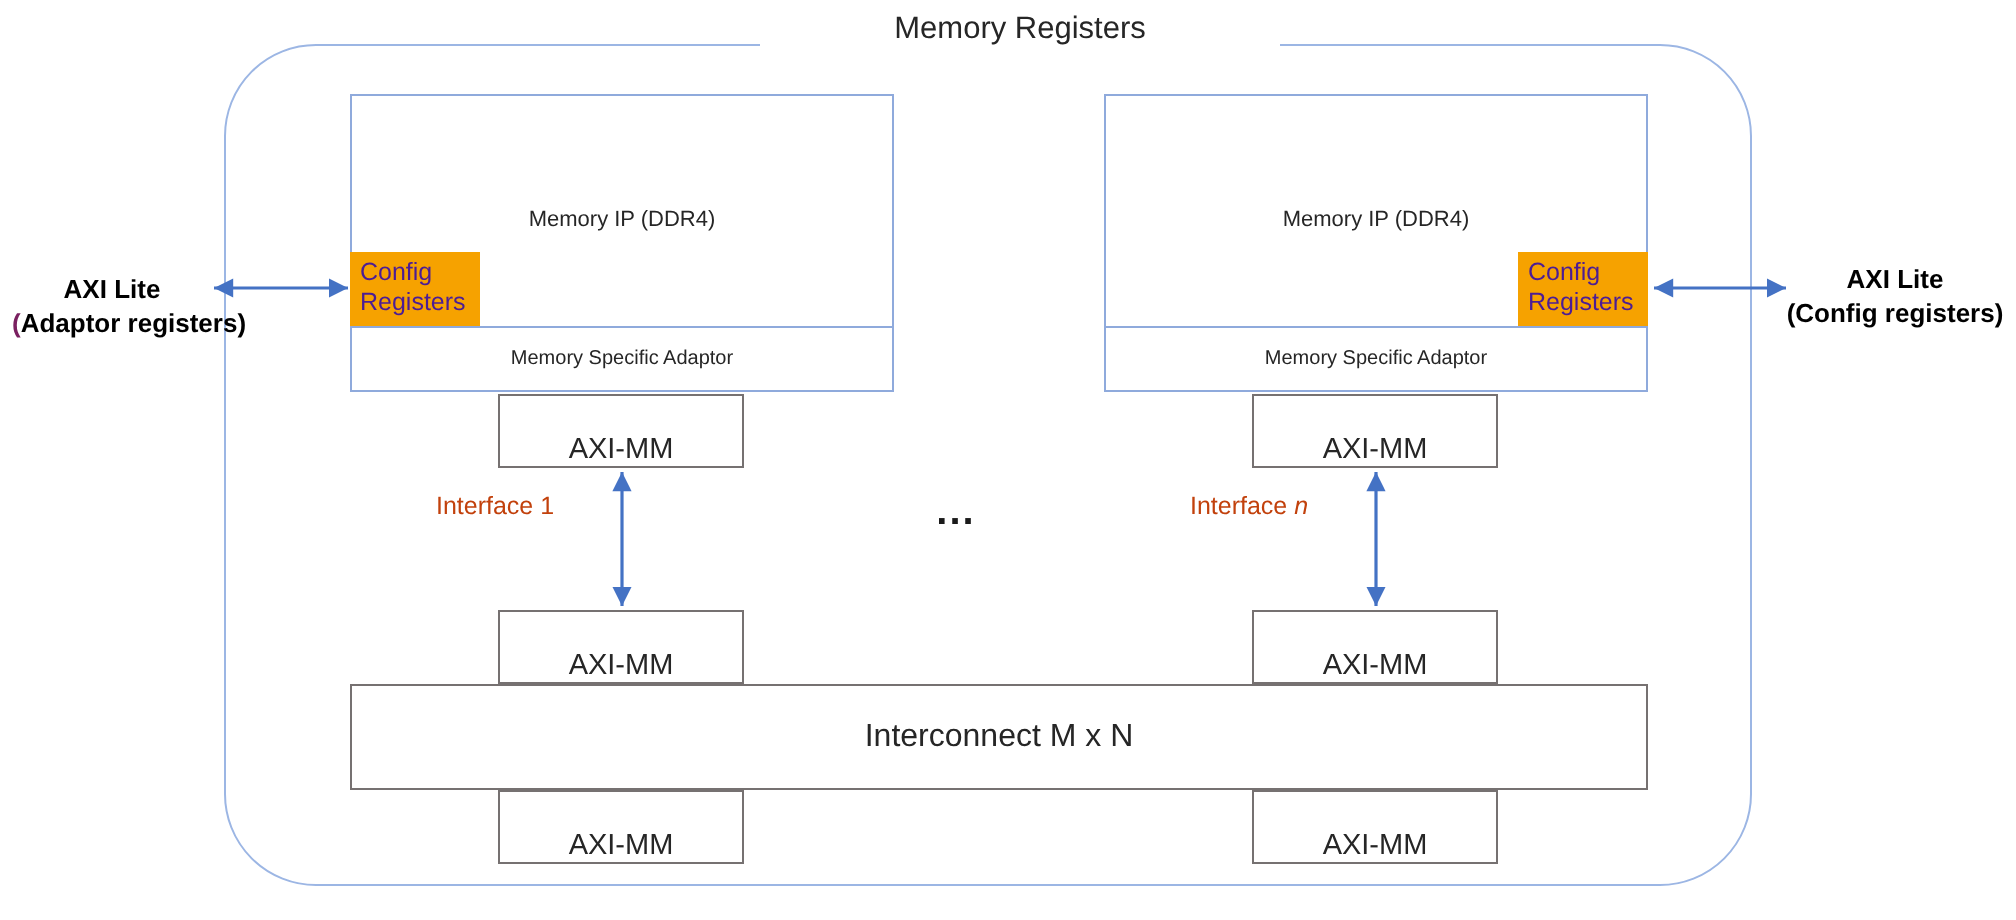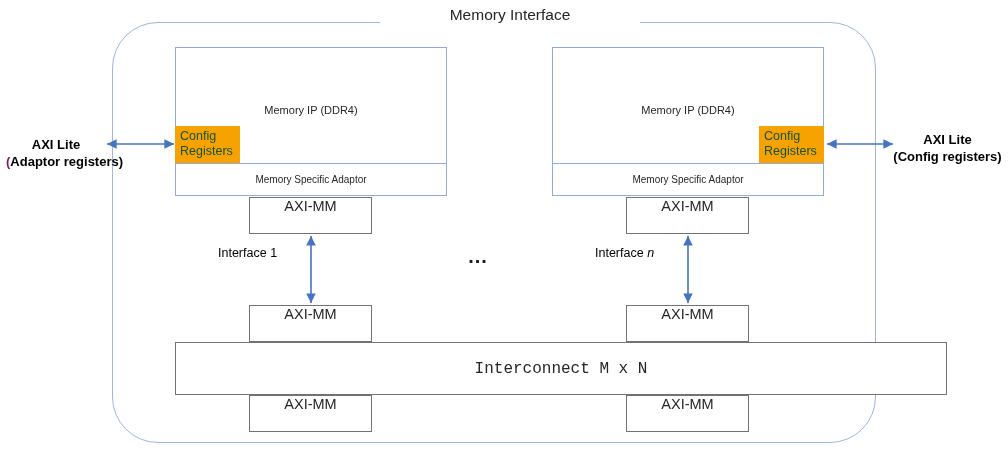--- a/index.html
+++ b/index.html
@@ -52,21 +52,21 @@
     right: 0;
     top: 56px;
     text-align: center;
     font-size: 11px;
     color: #262626;
   }
 
   
   .config-reg {
     background: #f6a200;
-    color: #14532d;
+    color: #4c1d95;
     font-size: 12.5px;
     line-height: 15px;
     padding: 3px 5px 2px 5px;
     text-align: left;
   }
 
   
   .msa {
     border: 1.4px solid #8faadc;
     background: #ffffff;
@@ -77,39 +77,39 @@
     justify-content: center;
   }
 
   
   .axi-mm {
     border: 1.4px solid #767171;
     background: #ffffff;
     font-size: 14.5px;
     color: #262626;
     display: flex;
-    align-items: flex-start;
+    align-items: flex-end;
     justify-content: center;
   }
 
   
   #interconnect {
     border: 1.4px solid #767171;
     background: #ffffff;
     font-size: 16px;
     color: #262626;
     display: flex;
     align-items: center;
     justify-content: center;
   }
 
   
   .iface-label {
     font-size: 12.5px;
-    color: #000000;
+    color: #c2410c;
     text-align: left;
     white-space: nowrap;
   }
   .iface-label i { font-style: italic; }
 
   
   #ellipsis {
     font-size: 20px;
     font-weight: bold;
     color: #1a1a1a;
@@ -137,21 +137,21 @@
     pointer-events: none;
   }
 </style>
 </head>
 <body>
 
 <div id="canvas">
 
   <div class="abs" id="subsystem-container"></div>
 
-  <div class="abs" id="subsystem-title">Memory Interface</div>
+  <div class="abs" id="subsystem-title">Memory Registers</div>
 
   <div class="abs mem-ip" style="left:175px; top:47px; width:272px; height:117px;">
     <div class="mem-ip-title">Memory IP (DDR4)</div>
   </div>
 
   <div class="abs config-reg" style="left:175px; top:126px; width:65px; height:37px;">
     <div>Config</div>
     <div>Registers</div>
   </div>
 
@@ -201,21 +201,21 @@
   <div class="abs axi-mm" style="left:626px; top:305px; width:123px; height:37px;">
     <span>AXI-MM</span>
   </div>
 
   <div class="abs axi-mm" style="left:626px; top:395px; width:123px; height:37px;">
     <span>AXI-MM</span>
   </div>
 
   <div class="abs" id="ellipsis" style="left:448px; top:246px; width:60px; text-align:center;">...</div>
 
-  <div class="abs" id="interconnect" style="left:175px; top:342px; width:772px; height:53px;font-family:Liberation Mono, monospace;">
+  <div class="abs" id="interconnect" style="left:175px; top:342px; width:649px; height:53px;">
     <span>Interconnect M x N</span>
   </div>
 
   <div class="abs axi-lite-label" style="left:6px; top:136px; width:100px; text-align:center;">
     <span class="l1">AXI Lite</span>
     <span class="l2"><span class="paren-accent">(</span><span>Adaptor registers)</span></span>
   </div>
 
   <div class="abs axi-lite-label" style="left:890px; top:131px; width:115px; text-align:center;">
     <span class="l1">AXI Lite</span>

